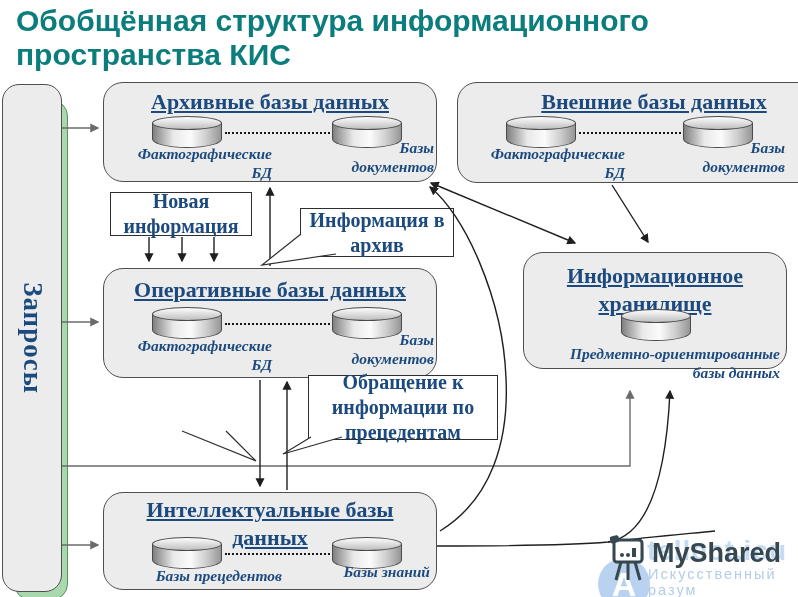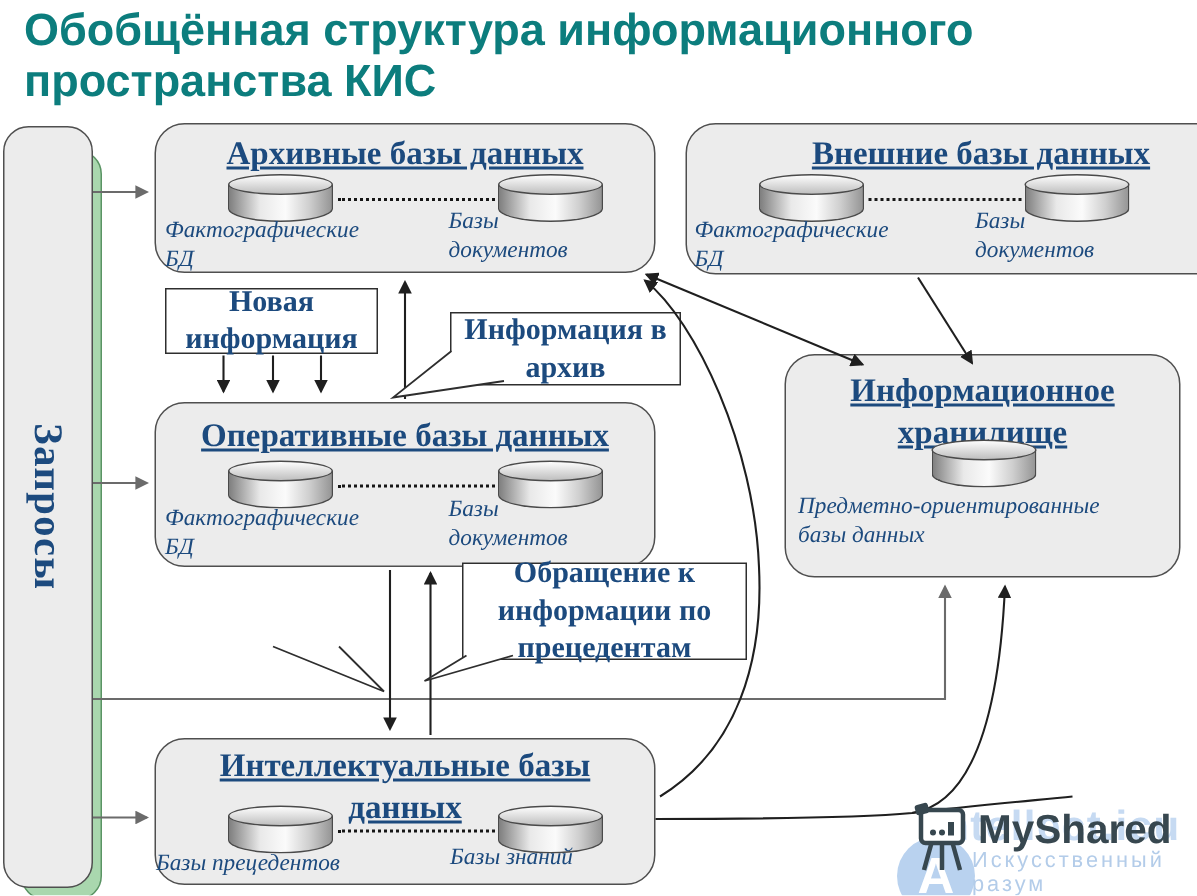--- a/index.html
+++ b/index.html
@@ -10,21 +10,21 @@
   html,body{margin:0;padding:0;background:#fff;}
   #canvas{position:relative;width:798px;height:597px;overflow:hidden;background:#fff;
           font-family:"Liberation Serif",serif;}
   .ttl{position:absolute;top:4px;left:0;width:798px;text-align:left;z-index:2;
        font-family:Liberation Sans, sans-serif;font-weight:bold;font-size:30px;line-height:1.12;
        color:var(--title_teal);margin-left:16px;}
   .gbox{position:absolute;background:var(--box_fill);border:1.5px solid var(--box_border);
         border-radius:20px;z-index:2;box-sizing:border-box;}
   .gtitle{position:absolute;left:0;right:0;text-align:center;font-weight:bold;font-size:22px;
           color:var(--navy);text-decoration:underline;white-space:pre-line;line-height:1.25;}
-  .dblabel{position:absolute;text-align:left;font-weight:normal;font-style:italic;font-size:15.5px;
+  .dblabel{position:absolute;text-align:right;font-weight:bold;font-style:italic;font-size:15.5px;
            color:var(--navy);white-space:pre-line;line-height:1.22;}
   .cyl{position:absolute;width:70px;height:32px;}
   .cyl .cbody{position:absolute;left:0;right:0;top:7px;bottom:0;border:1px solid #4a4a4a;border-top:none;
         background:linear-gradient(90deg,#808080 0%,#e9e9e9 30%,#fbfbfb 55%,#cfcfcf 78%,#969696 100%);
         border-radius:0 0 35px 35px / 0 0 9px 9px;}
   .cyl .ctop{position:absolute;left:0;right:0;top:0;height:14px;border:1px solid #4a4a4a;border-radius:50%;
         background:linear-gradient(180deg,#fdfdfd,#bfbfbf);box-sizing:border-box;}
   .dots{position:absolute;border-top:2.5px dotted #161616;height:0;}
   .note{position:absolute;background:#fff;border:1.3px solid #2e2e2e;color:var(--navy);z-index:3;
         font-weight:bold;font-size:20px;text-align:center;white-space:pre-line;line-height:1.25;
@@ -108,21 +108,21 @@
         <div class="cbody"></div>
         <div class="ctop"></div>
       </div>
     <div class="dots" style="left:121px;top:54px;width:105px;"></div>
     <div class="dblabel" style="left:6px;top:68px;width:162px;">Фактографические
 БД</div>
     <div class="dblabel" style="left:195px;top:62px;width:135px;">Базы
 документов</div>
   </div>
 
-  <div class="gbox" style="left:523px;top:236px;width:264px;height:149px;">
+  <div class="gbox" style="left:523px;top:252px;width:264px;height:117px;">
     <div class="gtitle" style="top:9px;">Информационное
 хранилище</div>
     <div class="cyl" style="left:97px;top:56px;">
         <div class="cbody"></div>
         <div class="ctop"></div>
       </div>
     <div class="dblabel" style="left:8px;top:92px;width:248px;">Предметно-ориентированные
 базы данных</div>
   </div>
 

